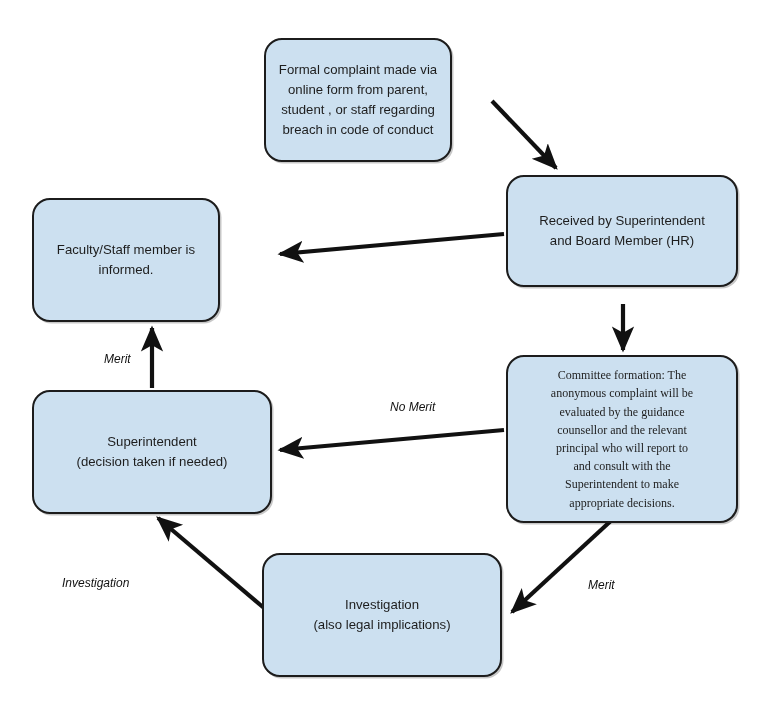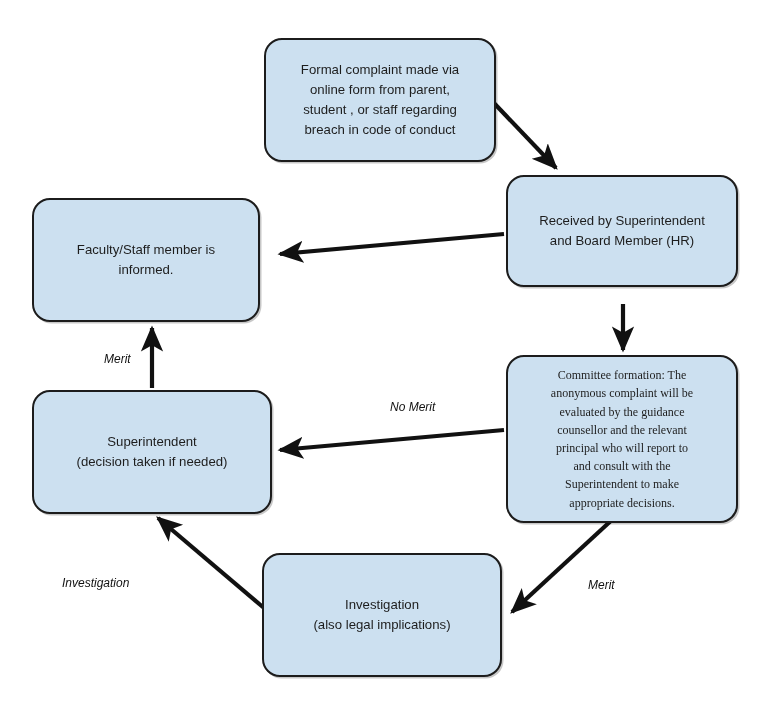--- a/index.html
+++ b/index.html
@@ -48,24 +48,24 @@
   .edge-label {
     position: absolute;
     font-family: "Liberation Sans", sans-serif;
     font-style: italic;
     font-size: 12px;
     color: #111111;
     white-space: nowrap;
     z-index: 3;
   }
   
-  #node-complaint   { left: 264px; top: 38px;  width: 232px; height: 124px; }
+  #node-complaint   { left: 264px; top: 38px;  width: 188px; height: 124px; }
   #node-received    { left: 506px; top: 175px; width: 232px; height: 112px; }
   #node-committee   { left: 506px; top: 355px; width: 232px; height: 168px; font-size: 12px; font-family: Liberation Serif, serif; }
-  #node-faculty     { left: 32px;  top: 198px; width: 228px; height: 124px; }
+  #node-faculty     { left: 32px;  top: 198px; width: 188px; height: 124px; }
   #node-super       { left: 32px;  top: 390px; width: 240px; height: 124px; }
   #node-investigation { left: 262px; top: 553px; width: 240px; height: 124px; }
   
   #label-merit-up     { left: 104px; top: 352px; }
   #label-no-merit     { left: 390px; top: 400px; }
   #label-recommendation { left: 62px;  top: 576px; }
   #label-merit-down   { left: 588px; top: 578px; }
 </style>
 </head>
 <body>

